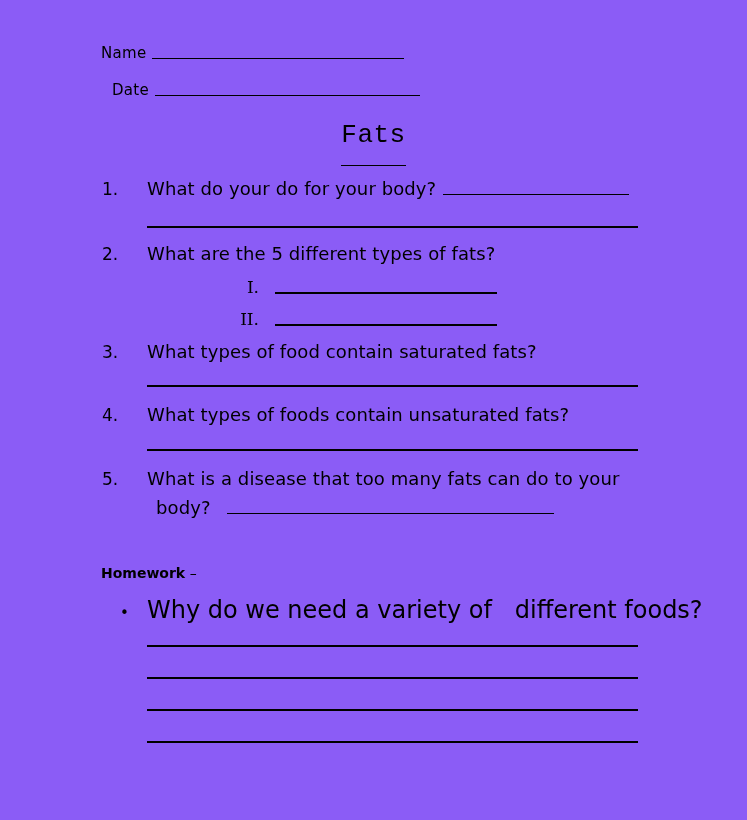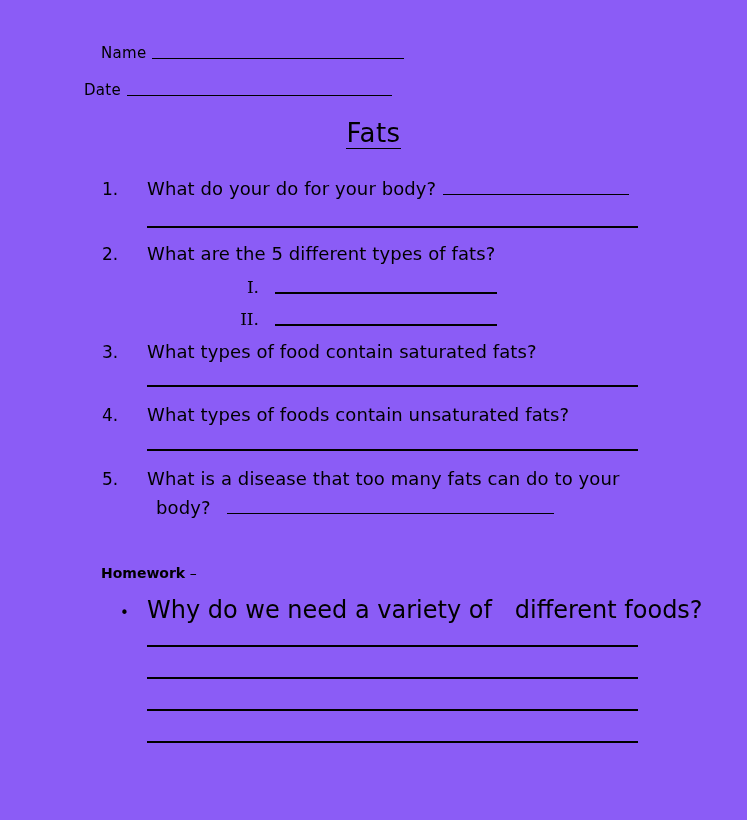--- a/index.html
+++ b/index.html
@@ -37,36 +37,37 @@
   }
   .header-rule {
     height: 0;
     border-bottom: 1.6px solid #000;
     margin-left: 6px;
     align-self: flex-end;
     margin-bottom: 3px;
   }
   #name-field { left: 101px; top: 44px; }
   #name-field .header-rule { width: 252px; }
-  #date-field { left: 84px; top: 81px; }
+  #date-field { left: 112px; top: 81px; }
   #date-field .header-rule { width: 265px; }
 
   
   .title {
     position: absolute;
     left: 0;
     top: 118px;
     width: 747px;
     text-align: center;
     font-size: 26px;
     letter-spacing: 0.5px;
   }
   .title span {
     border-bottom: 1.7px solid #000;
-    padding-bottom: 0;
+    padding-bottom: 15px;
+    font-family: Liberation Mono, monospace;
   }
 
   
   .q {
     position: absolute;
     left: 102px;
     width: 560px;
   }
   .q-line {
     display: flex;

